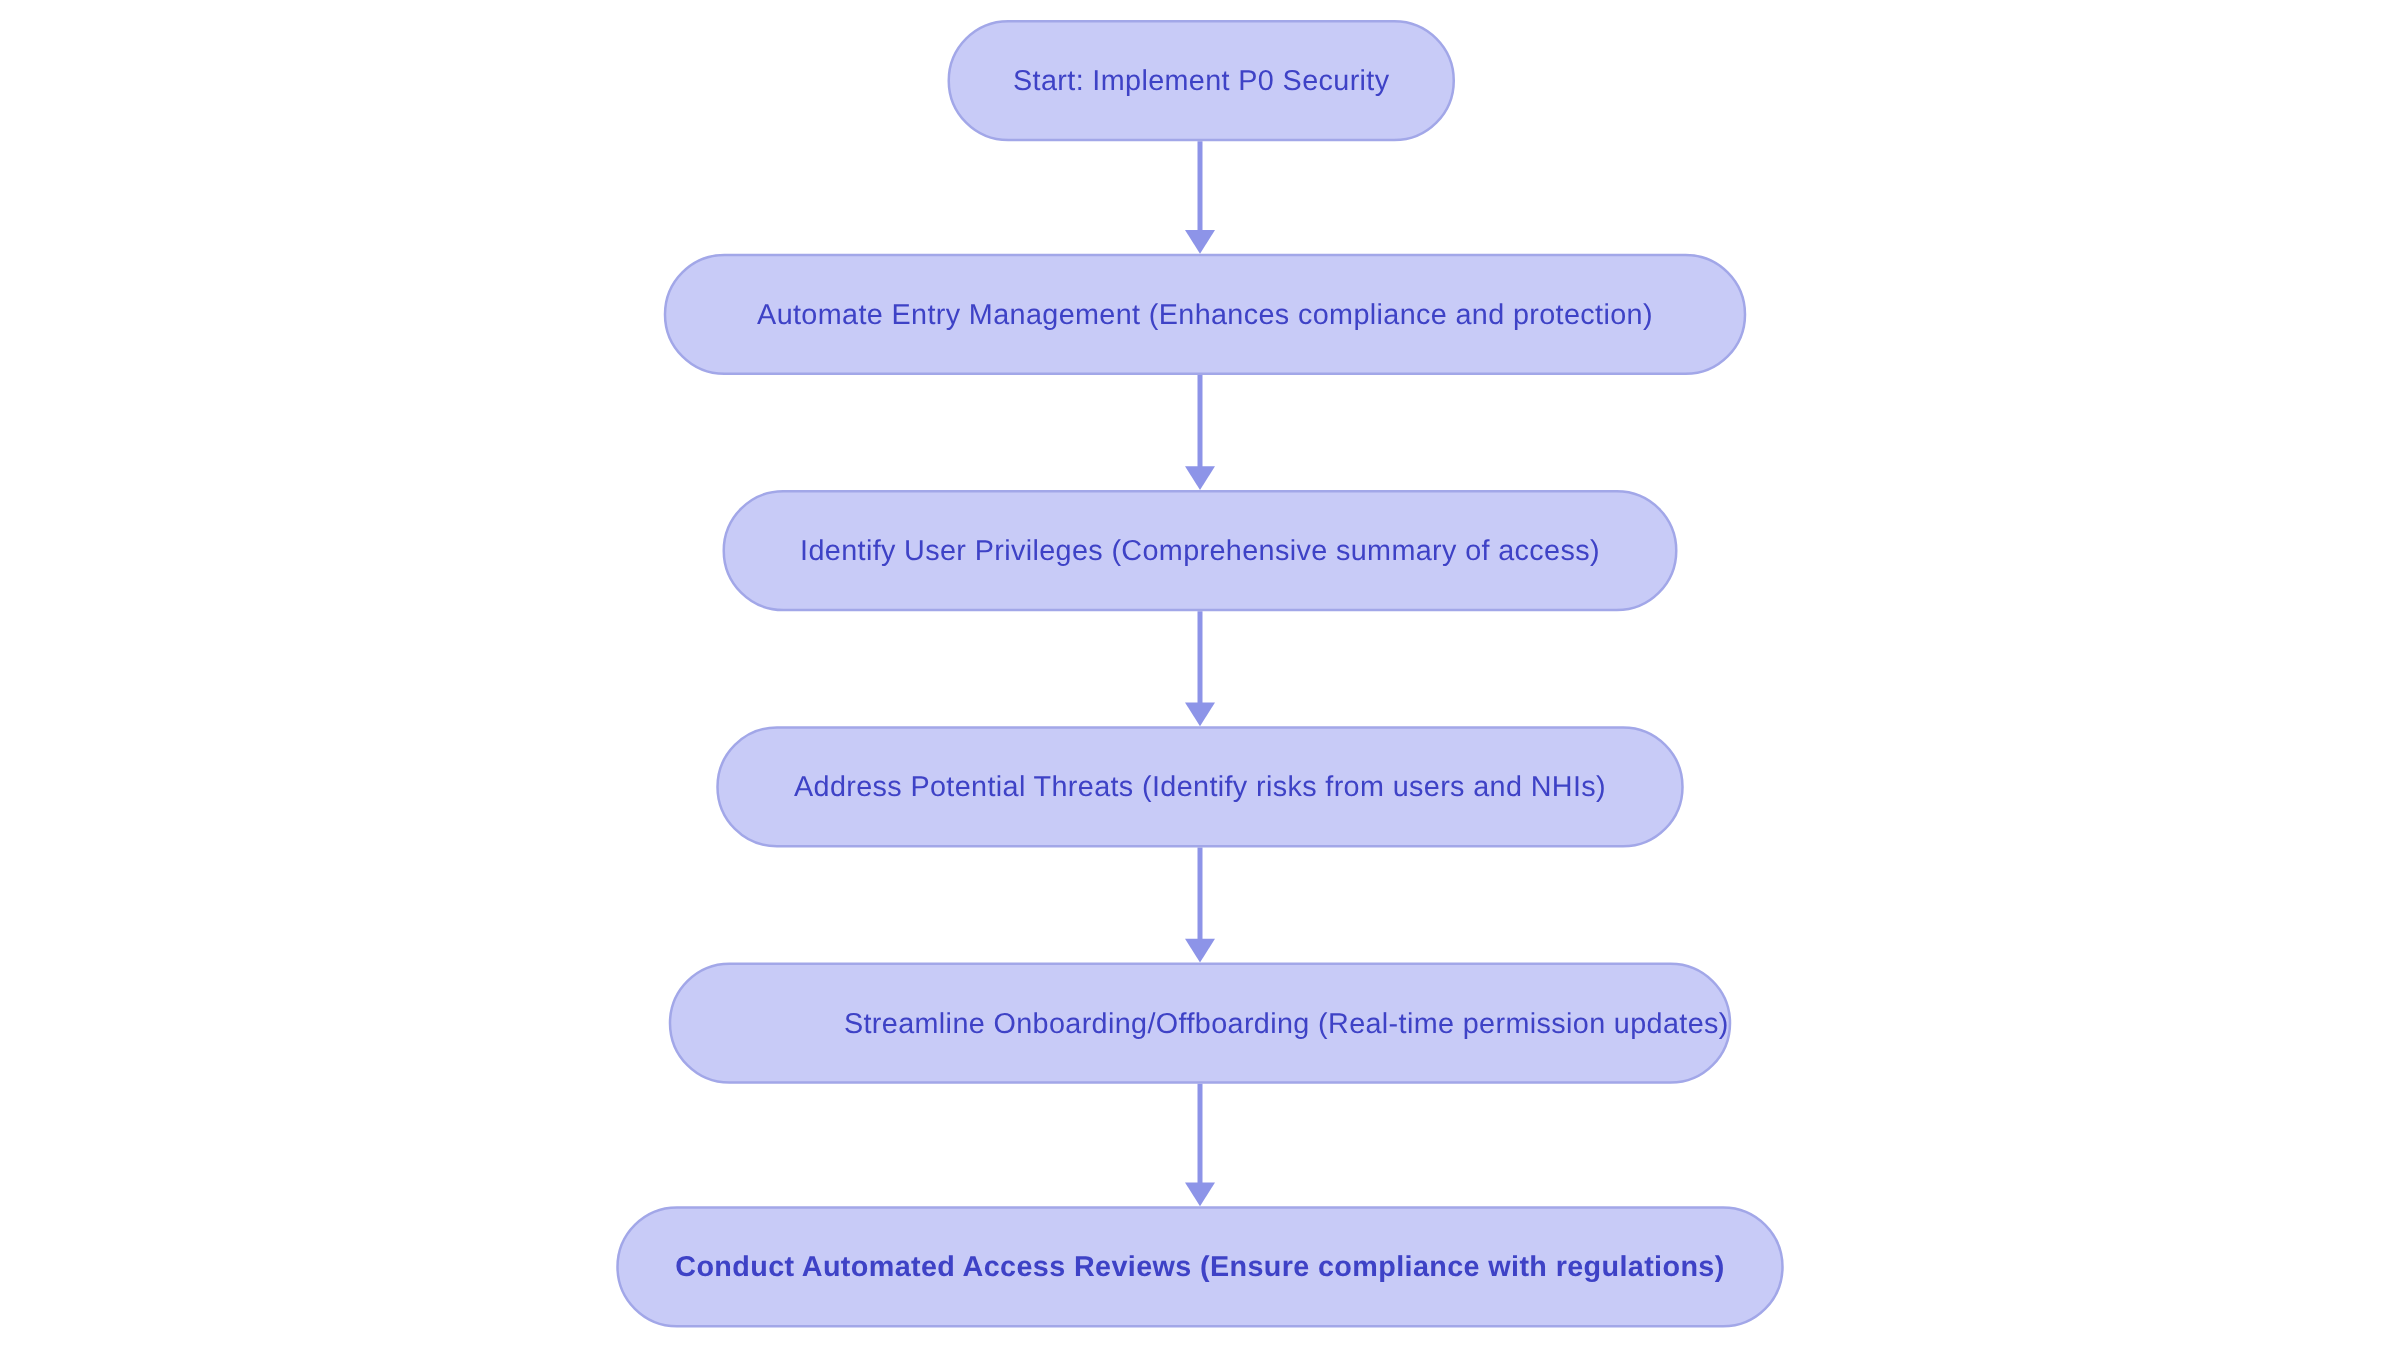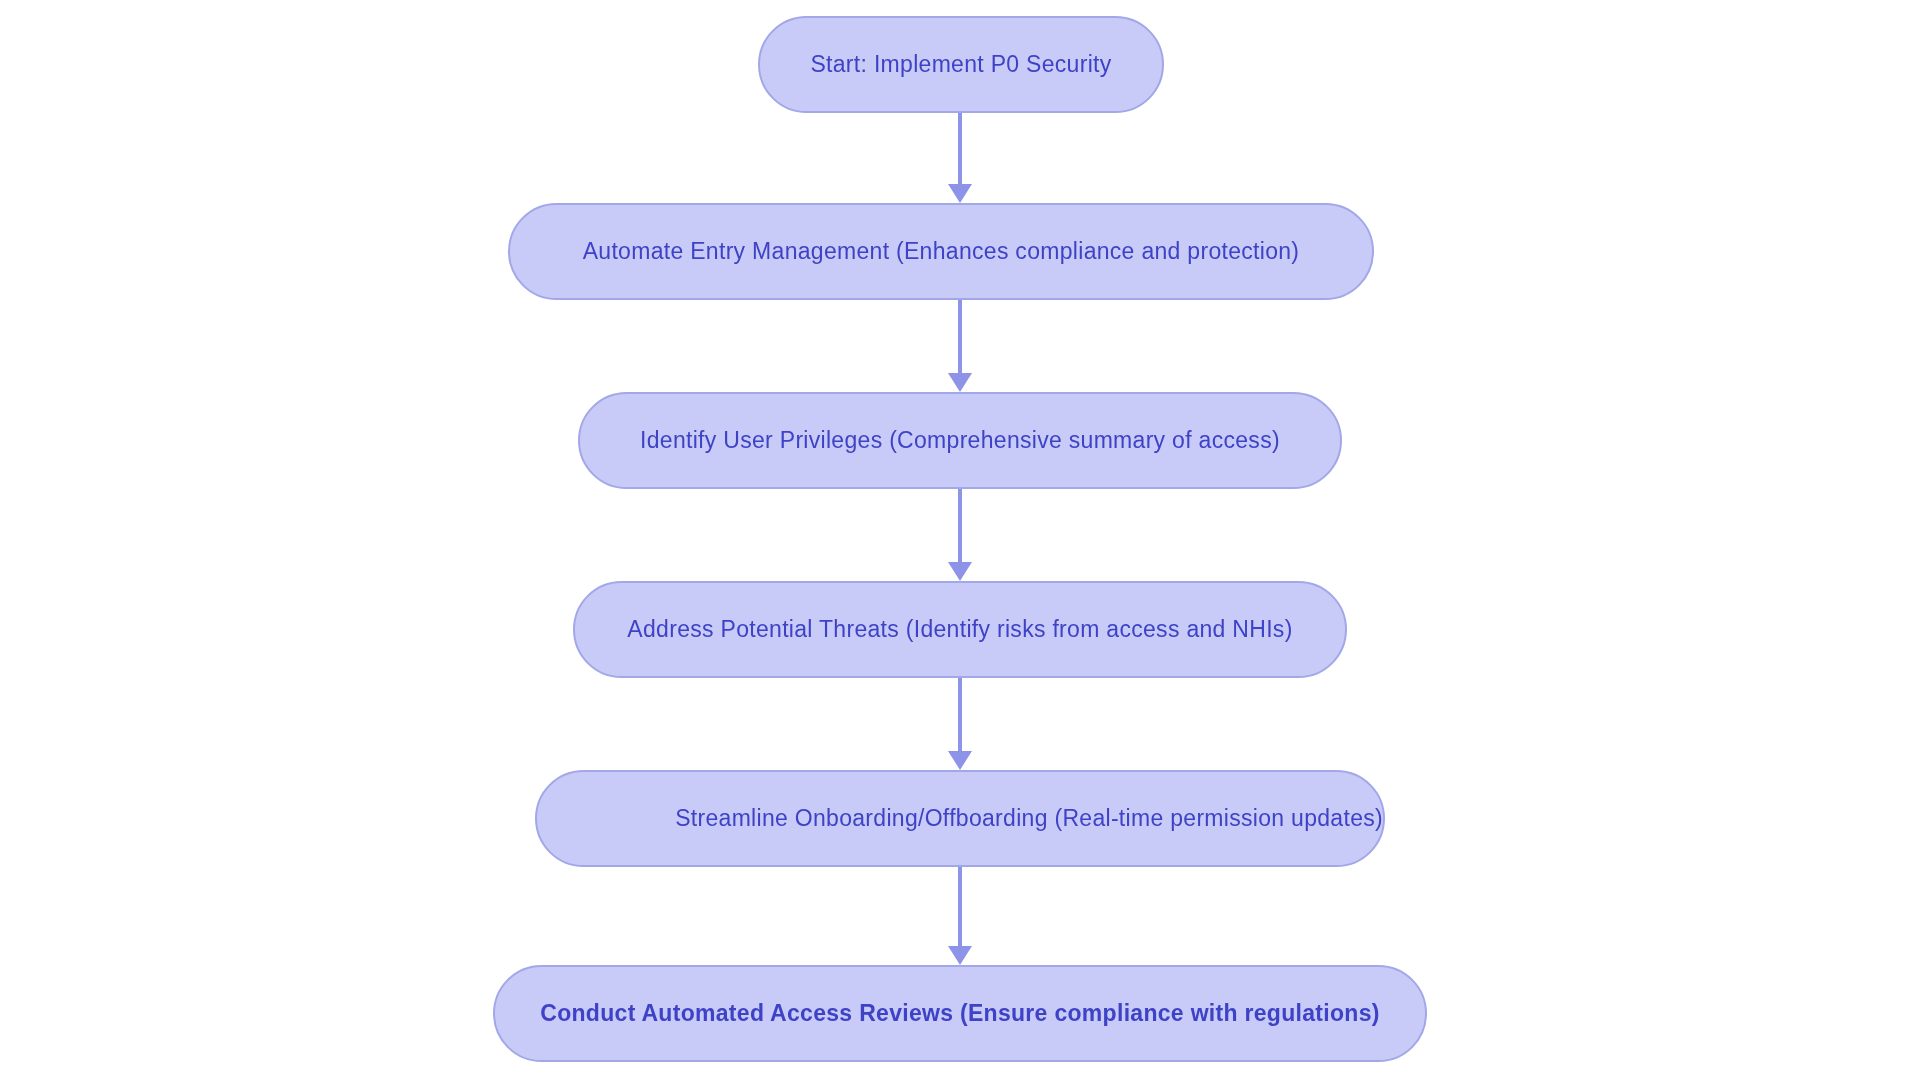--- a/index.html
+++ b/index.html
@@ -33,21 +33,21 @@
     align-items: center;
     justify-content: center;
     color: var(--node-text);
     font-size: 23px;
     font-weight: 400;
     letter-spacing: 0.3px;
     text-align: center;
     white-space: nowrap;
   }
   .node-0 { left: 758px; top: 16px;  width: 406px; }
-  .node-1 { left: 508px; top: 203px; width: 866px; justify-content: center; }
+  .node-1 { left: 531px; top: 203px; width: 866px; justify-content: center; }
   .node-2 { left: 578px; top: 392px; width: 764px; }
   .node-3 { left: 573px; top: 581px; width: 774px; }
   .node-4 { left: 535px; top: 770px; width: 850px; justify-content: flex-end; }
   .node-5 { left: 493px; top: 965px; width: 934px; font-weight: bold; }
 
   .flow-arrow {
     position: absolute;
     left: 948px;
     width: 24px;
   }
@@ -101,21 +101,21 @@
   <div class="flow-node node-2">
     <span>Identify User Privileges (Comprehensive summary of access)</span>
   </div>
 
   <div class="flow-arrow arrow-2">
     <div class="shaft"></div>
     <div class="head"></div>
   </div>
 
   <div class="flow-node node-3">
-    <span>Address Potential Threats (Identify risks from access and NHIs)</span>
+    <span>Address Potential Threats (Identify risks from users and NHIs)</span>
   </div>
 
   <div class="flow-arrow arrow-3">
     <div class="shaft"></div>
     <div class="head"></div>
   </div>
 
   <div class="flow-node node-4">
     <span>Streamline Onboarding/Offboarding (Real-time permission updates)</span>
   </div>

